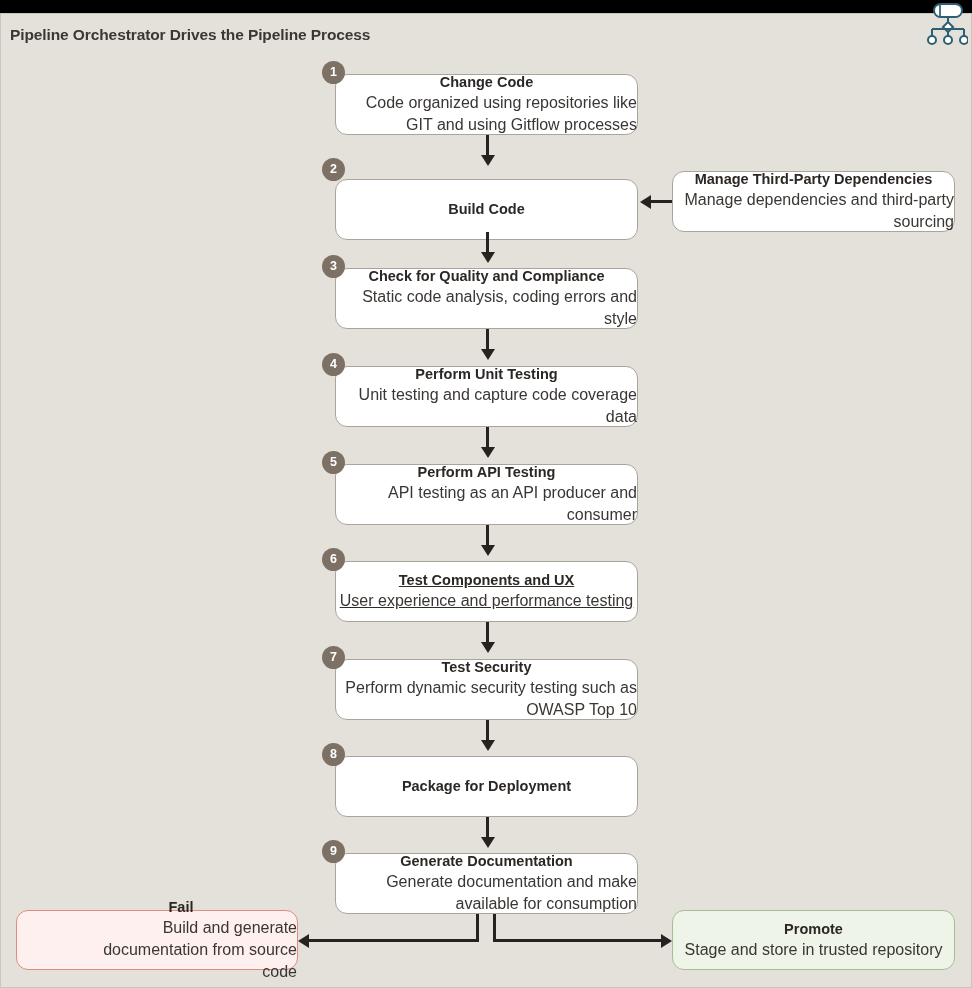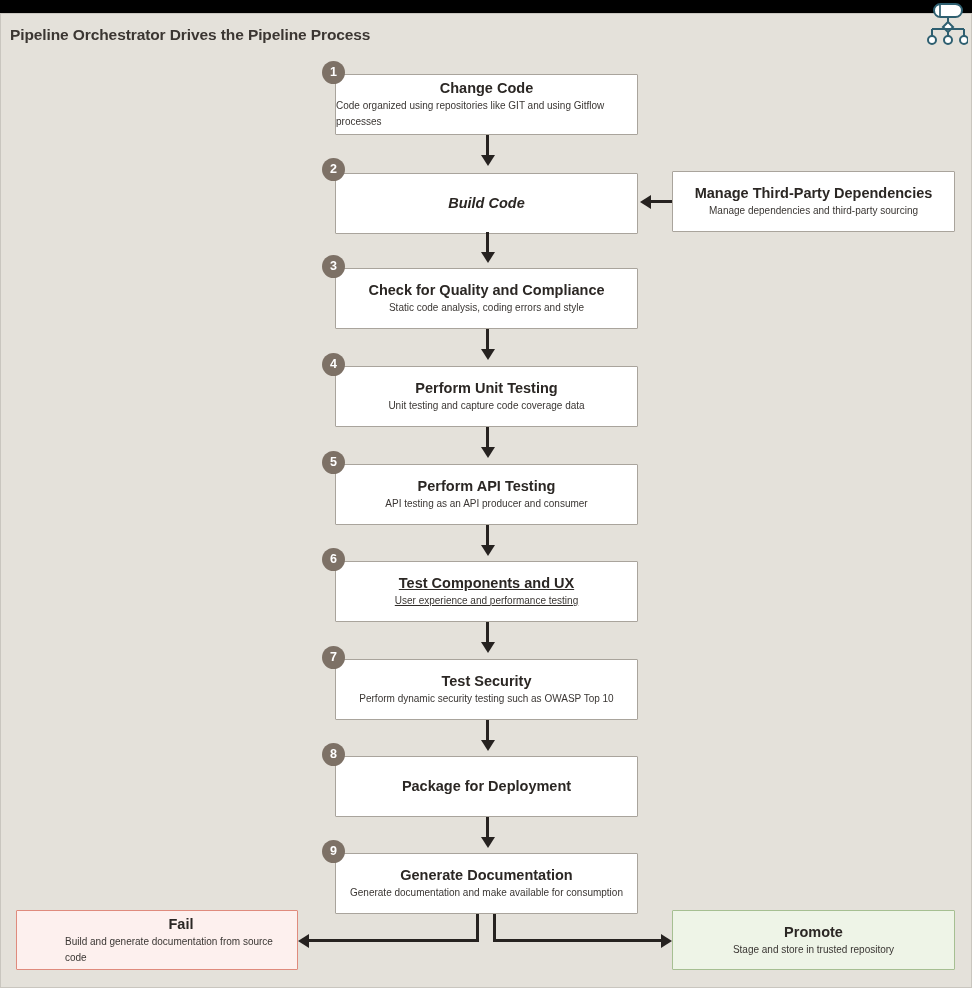--- a/index.html
+++ b/index.html
@@ -62,38 +62,38 @@
     width: 50px;
     height: 44px;
   }
 
   
   .node {
     position: absolute;
     box-sizing: border-box;
     background: #ffffff;
     border: 1px solid #a9a49c;
-    border-radius: 1px;
+    border-radius: 12px;
     display: flex;
     flex-direction: column;
     align-items: center;
     justify-content: center;
-    text-align: left;
+    text-align: right;
     color: #2f2b28;
   }
   .node .t {
     font-size: 14.5px;
     font-weight: bold;
     line-height: 19px;
     color: #2b2724;
   }
   .node .d {
-    font-size: 10px;
+    font-size: 16px;
     font-weight: normal;
-    line-height: 16px;
+    line-height: 22px;
     color: #3a3633;
   }
 
   .node.fail {
     background: #fdf0ee;
     border: 1.5px solid #df8b7d;
   }
   .node.promote {
     background: #eef4e7;
     border: 1.5px solid #a6bf92;
@@ -179,21 +179,21 @@
   </svg>
 
   <div class="node" style="left:335px; top:74px; width:303px; height:61px;">
     <div class="t">Change Code</div>
     <div class="d">Code organized using repositories like GIT and using Gitflow processes</div>
   </div>
   <div class="badge" style="left:322px; top:61px;">1</div>
   <div class="vline" style="left:486px; top:135px; height:23px;"></div>
   <div class="arrow-down" style="left:480.5px; top:155px;"></div>
 
-  <div class="node" style="left:335px; top:173px; width:303px; height:61px;font-style:italic;">
+  <div class="node" style="left:335px; top:179px; width:303px; height:61px;">
     <div class="t">Build Code</div>
   </div>
   <div class="badge" style="left:322px; top:158px;">2</div>
   <div class="vline" style="left:486px; top:232px; height:23px;"></div>
   <div class="arrow-down" style="left:480.5px; top:252px;"></div>
 
   <div class="node" style="left:672px; top:171px; width:283px; height:61px;">
     <div class="t">Manage Third-Party Dependencies</div>
     <div class="d">Manage dependencies and third-party sourcing</div>
   </div>

